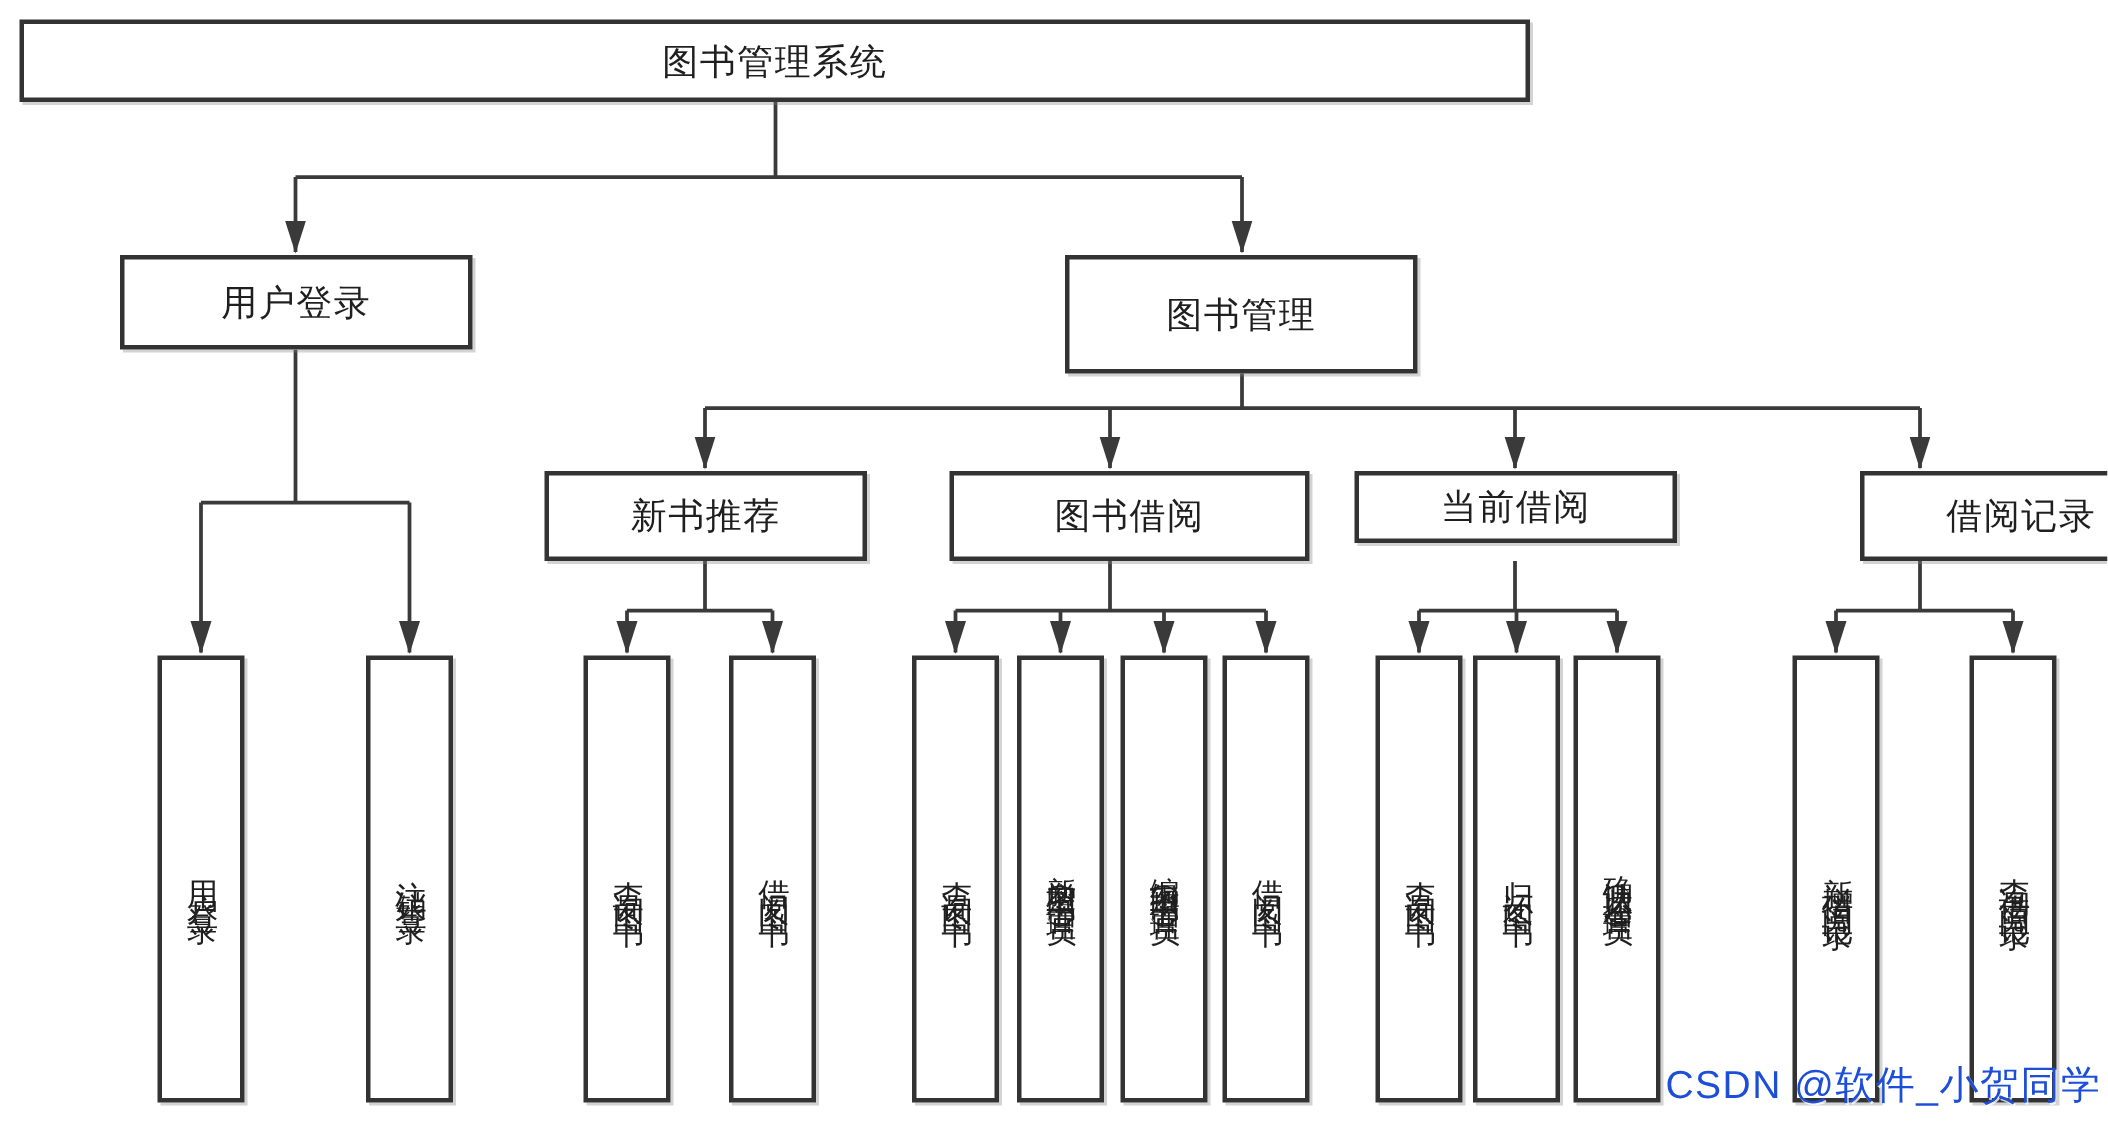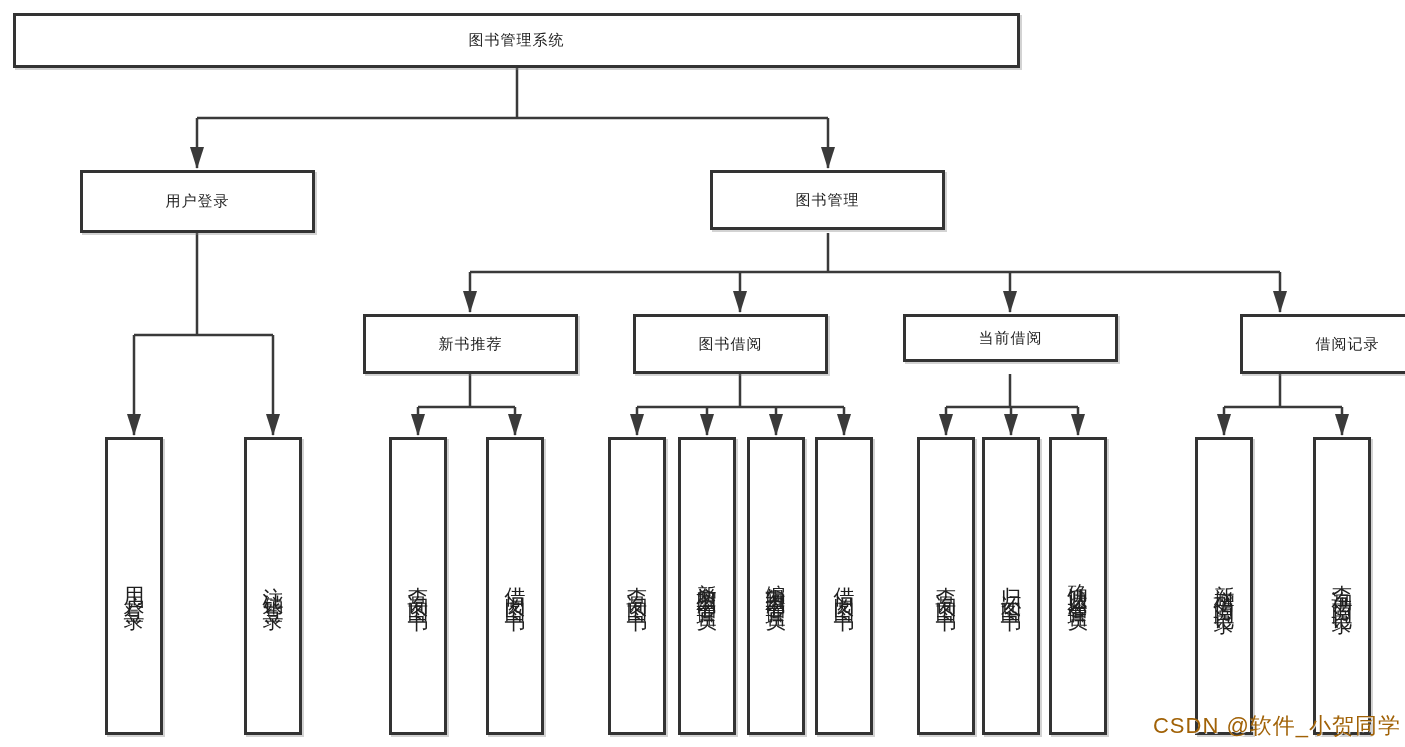--- a/index.html
+++ b/index.html
@@ -19,38 +19,38 @@
   }
   .node {
     position: absolute;
     box-sizing: border-box;
     border: 3px solid #333333;
     background: #ffffff;
     color: #1f1f1f;
     display: flex;
     align-items: center;
     justify-content: center;
-    font-size: 15px;
+    font-size: 24px;
     letter-spacing: 1px;
     box-shadow: 2px 2px 0 rgba(130,130,130,0.35);
   }
   .leaf {
     writing-mode: vertical-rl;
     text-orientation: upright;
     font-size: 21px;
     letter-spacing: 8px;
     line-height: 52px;
     text-align: center;
   }
   .watermark {
     position: absolute;
     right: 4px;
     bottom: 6px;
-    font-size: 22px;
-    color: #a16207;
+    font-size: 26px;
+    color: #1d4ed8;
     letter-spacing: 1px;
     text-shadow: 1px 1px 0 rgba(255,255,255,0.8);
     white-space: nowrap;
   }
 </style>
 </head>
 <body>
 
 <div class="canvas">
 
@@ -93,24 +93,24 @@
 
       <path d="M1280 374 V407 M1224 407 H1342"></path>
       <path d="M1224 407 V435" marker-end="url(#arrow)"></path>
       <path d="M1342 407 V435" marker-end="url(#arrow)"></path>
     </g>
   </svg>
 
   <div class="node" style="left:13px; top:13px; width:1007px; height:55px;">图书管理系统</div>
 
   <div class="node" style="left:80px; top:170px; width:235px; height:63px;">用户登录</div>
-  <div class="node" style="left:710px; top:170px; width:235px; height:60px;">图书管理</div>
+  <div class="node" style="left:710px; top:170px; width:235px; height:79px;">图书管理</div>
 
   <div class="node" style="left:363px; top:314px; width:215px; height:60px;font-family:Liberation Serif, serif;">新书推荐</div>
-  <div class="node" style="left:633px; top:314px; width:195px; height:60px;">图书借阅</div>
+  <div class="node" style="left:633px; top:314px; width:240px; height:60px;">图书借阅</div>
   <div class="node" style="left:903px; top:314px; width:215px; height:48px;">当前借阅</div>
   <div class="node" style="left:1240px; top:314px; width:215px; height:60px;">借阅记录</div>
 
   <div class="node leaf" style="left:105px; top:437px; width:58px; height:298px;">用户登录</div>
   <div class="node leaf" style="left:244px; top:437px; width:58px; height:298px;">注销登录</div>
 
   <div class="node leaf" style="left:389px; top:437px; width:58px; height:298px;">查询图书</div>
   <div class="node leaf" style="left:486px; top:437px; width:58px; height:298px;">借阅图书</div>
 
   <div class="node leaf" style="left:608px; top:437px; width:58px; height:298px;">查询图书</div>

